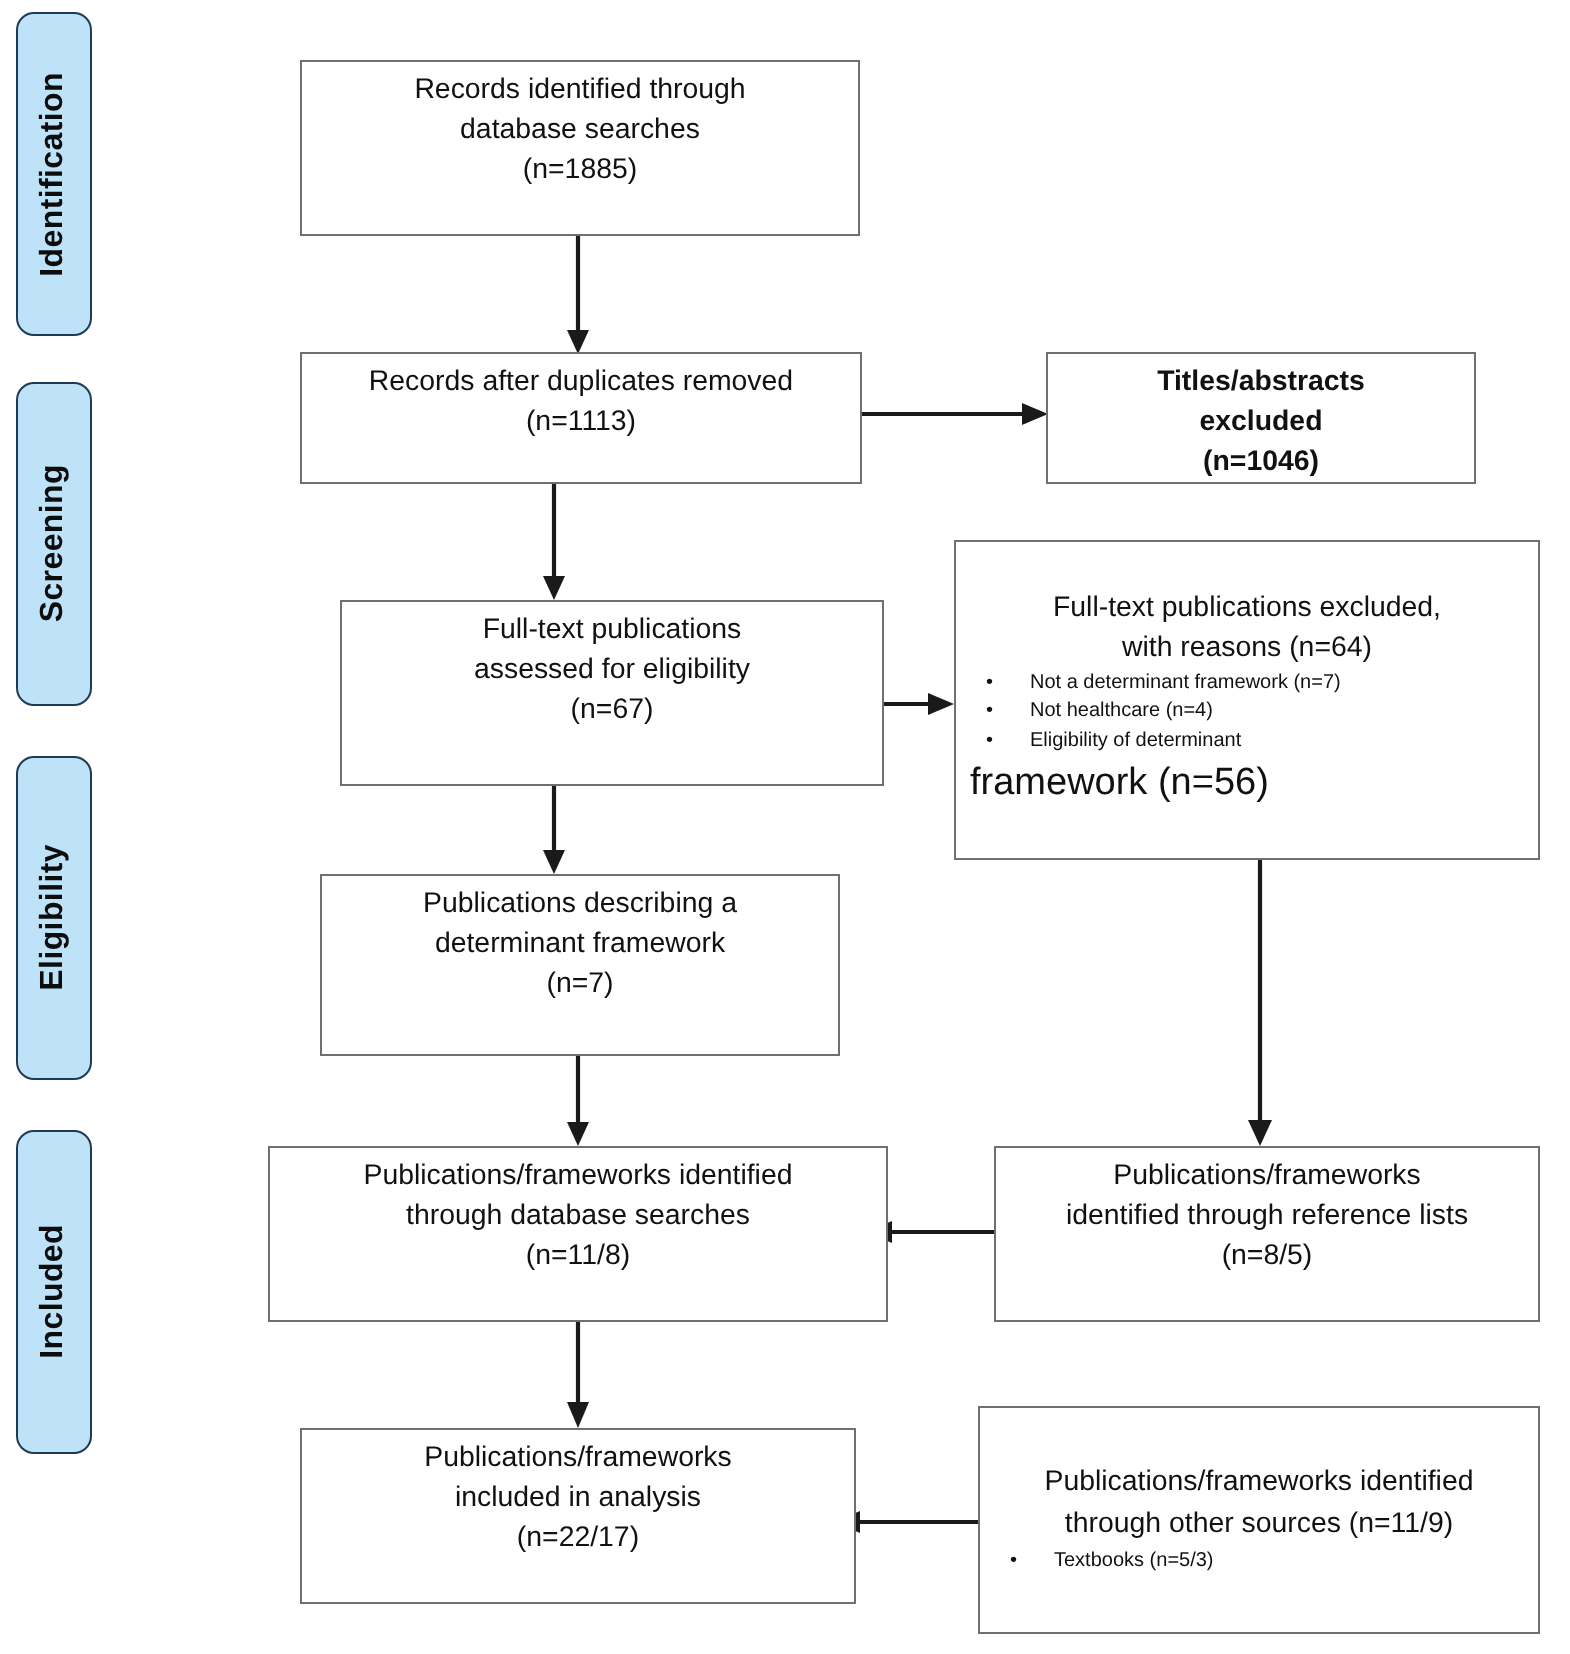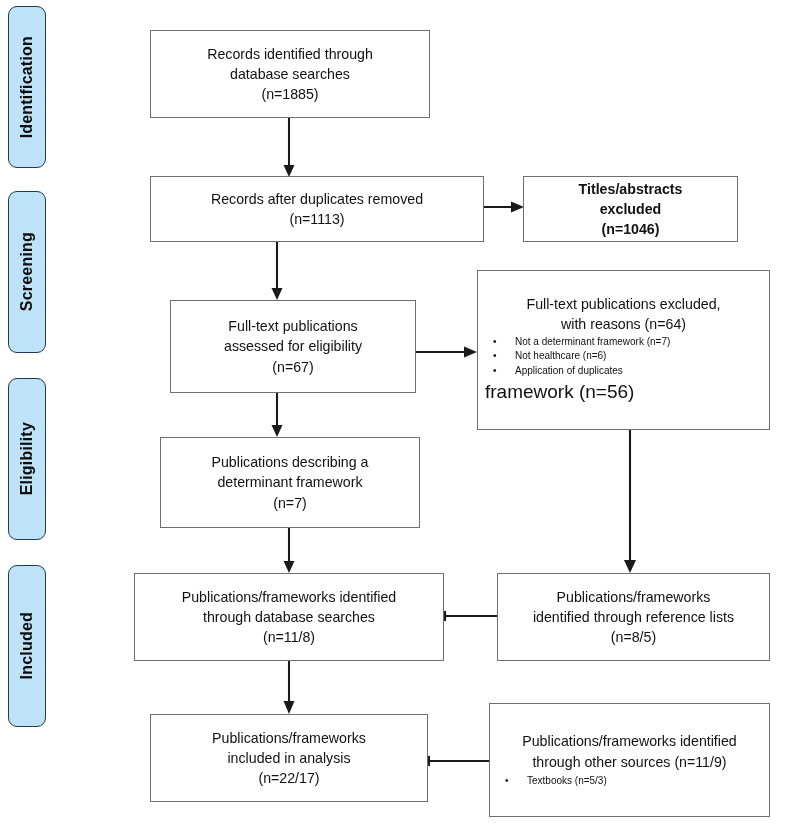--- a/index.html
+++ b/index.html
@@ -43,21 +43,20 @@
   }
 
   
   .flow-box {
     position: absolute;
     box-sizing: border-box;
     background: #ffffff;
     border: 1.3px solid #6f6f6f;
     display: flex;
     flex-direction: column;
-    justify-content: center;
     padding: 4px 22px;
   }
   .flow-box .box-text {
     text-align: center;
     font-size: 14.2px;
     line-height: 1.42;
     color: #111111;
     white-space: pre-line;
   }
   .flow-box.has-list {
@@ -183,43 +182,43 @@
   <div class="stage-pill" style="left:8px; top:565px; width:38px; height:162px;">
     <span class="stage-label">Included</span>
   </div>
 
   <div class="flow-box" style="left:150px; top:30px; width:280px; height:88px;">
     <div class="box-text">Records identified through
 database searches
 (n=1885)</div>
   </div>
 
-  <div class="flow-box" style="left:150px; top:176px; width:334px; height:66px;">
+  <div class="flow-box" style="left:150px; top:176px; width:281px; height:66px;">
     <div class="box-text">Records after duplicates removed
 (n=1113)</div>
   </div>
 
   <div class="flow-box" style="left:523px; top:176px; width:215px; height:66px;font-weight:bold;">
     <div class="box-text">Titles/abstracts excluded
 (n=1046)</div>
   </div>
 
-  <div class="flow-box" style="left:170px; top:300px; width:246px; height:93px;">
+  <div class="flow-box" style="left:170px; top:300px; width:272px; height:93px;">
     <div class="box-text">Full-text publications
 assessed for eligibility
 (n=67)</div>
   </div>
 
   <div class="flow-box has-list" style="left:477px; top:270px; width:293px; height:160px; padding:6px 7px;">
     <div class="box-head">Full-text publications excluded,
 with reasons (n=64)</div>
     <ul class="bullet-list">
       <li><span class="bullet-dot">•</span><span>Not a determinant framework (n=7)</span></li>
-      <li><span class="bullet-dot">•</span><span>Not healthcare (n=6)</span></li>
-      <li><span class="bullet-dot">•</span><span>Application of duplicates</span></li>
+      <li><span class="bullet-dot">•</span><span>Not healthcare (n=4)</span></li>
+      <li><span class="bullet-dot">•</span><span>Eligibility of determinant</span></li>
     </ul>
     <div style="text-align:left; font-size:19px; line-height:1.45; color:#111111;">framework (n=56)</div>
   </div>
 
   <div class="flow-box" style="left:160px; top:437px; width:260px; height:91px;">
     <div class="box-text">Publications describing a
 determinant framework
 (n=7)</div>
   </div>
 

